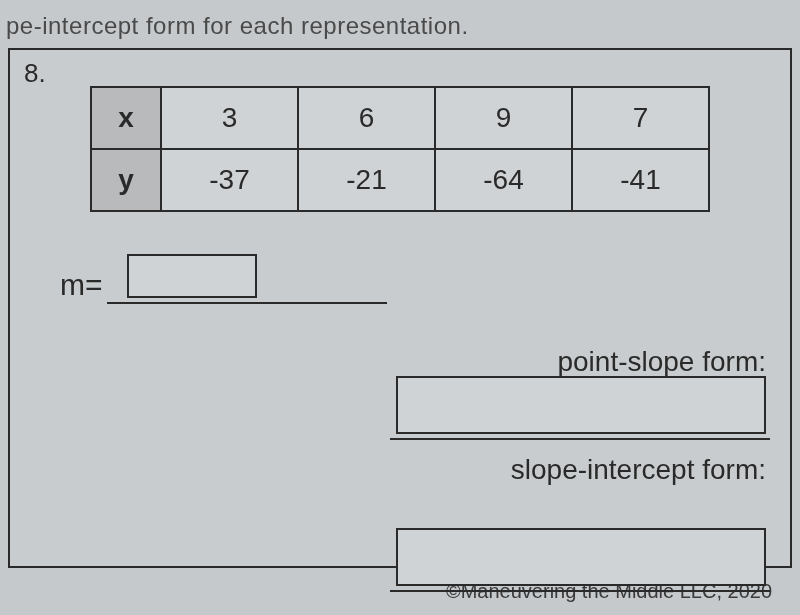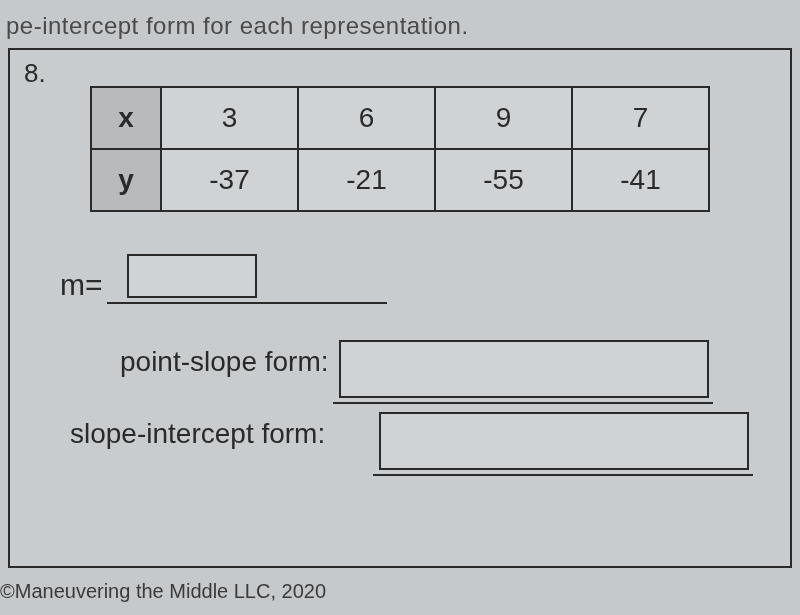--- a/index.html
+++ b/index.html
@@ -82,22 +82,24 @@
       width: 130px;
       height: 44px;
       border: 2px solid #2a2a2a;
       background: #d0d3d5;
       font-size: 22px;
       text-align: center;
       font-family: 'Comic Sans MS', cursive, sans-serif;
     }
     .form-row {
       display: flex;
+      align-items: flex-end;
       margin-top: 42px;
       margin-left: 90px;
+      flex-direction: column;
     }
     .form-row.si {
       margin-top: 14px;
       margin-left: 40px;
       gap: 44px;
     }
     .form-label {
       font-size: 28px;
       font-family: 'Comic Sans MS', cursive, sans-serif;
       color: #2a2a2a;
@@ -116,20 +118,21 @@
       bottom: 4px;
       width: 370px;
       height: 58px;
       border: 2px solid #2a2a2a;
       background: #d0d3d5;
       font-size: 22px;
       text-align: center;
       font-family: 'Comic Sans MS', cursive, sans-serif;
     }
     .copyright {
+      text-align: right;
       font-size: 20px;
       color: #3a3a3a;
       font-family: 'Comic Sans MS', cursive, sans-serif;
       margin: 12px 28px 0 0;
     }
   </style>
 </head>
 <body>
 
 <div class="header-text">pe-intercept form for each representation.</div>
@@ -143,21 +146,21 @@
       <td class="row-header">x</td>
       <td class="data-cell">3</td>
       <td class="data-cell">6</td>
       <td class="data-cell">9</td>
       <td class="data-cell">7</td>
     </tr>
     <tr>
       <td class="row-header">y</td>
       <td class="data-cell">-37</td>
       <td class="data-cell">-21</td>
-      <td class="data-cell">-55</td>
+      <td class="data-cell">-64</td>
       <td class="data-cell">-41</td>
     </tr>
   </tbody>
     </table>
 
   <div class="slope-row">
     <div class="slope-label">m=</div>
     <div class="slope-line">
       <input class="slope-box" value="" style="">
     </div>

